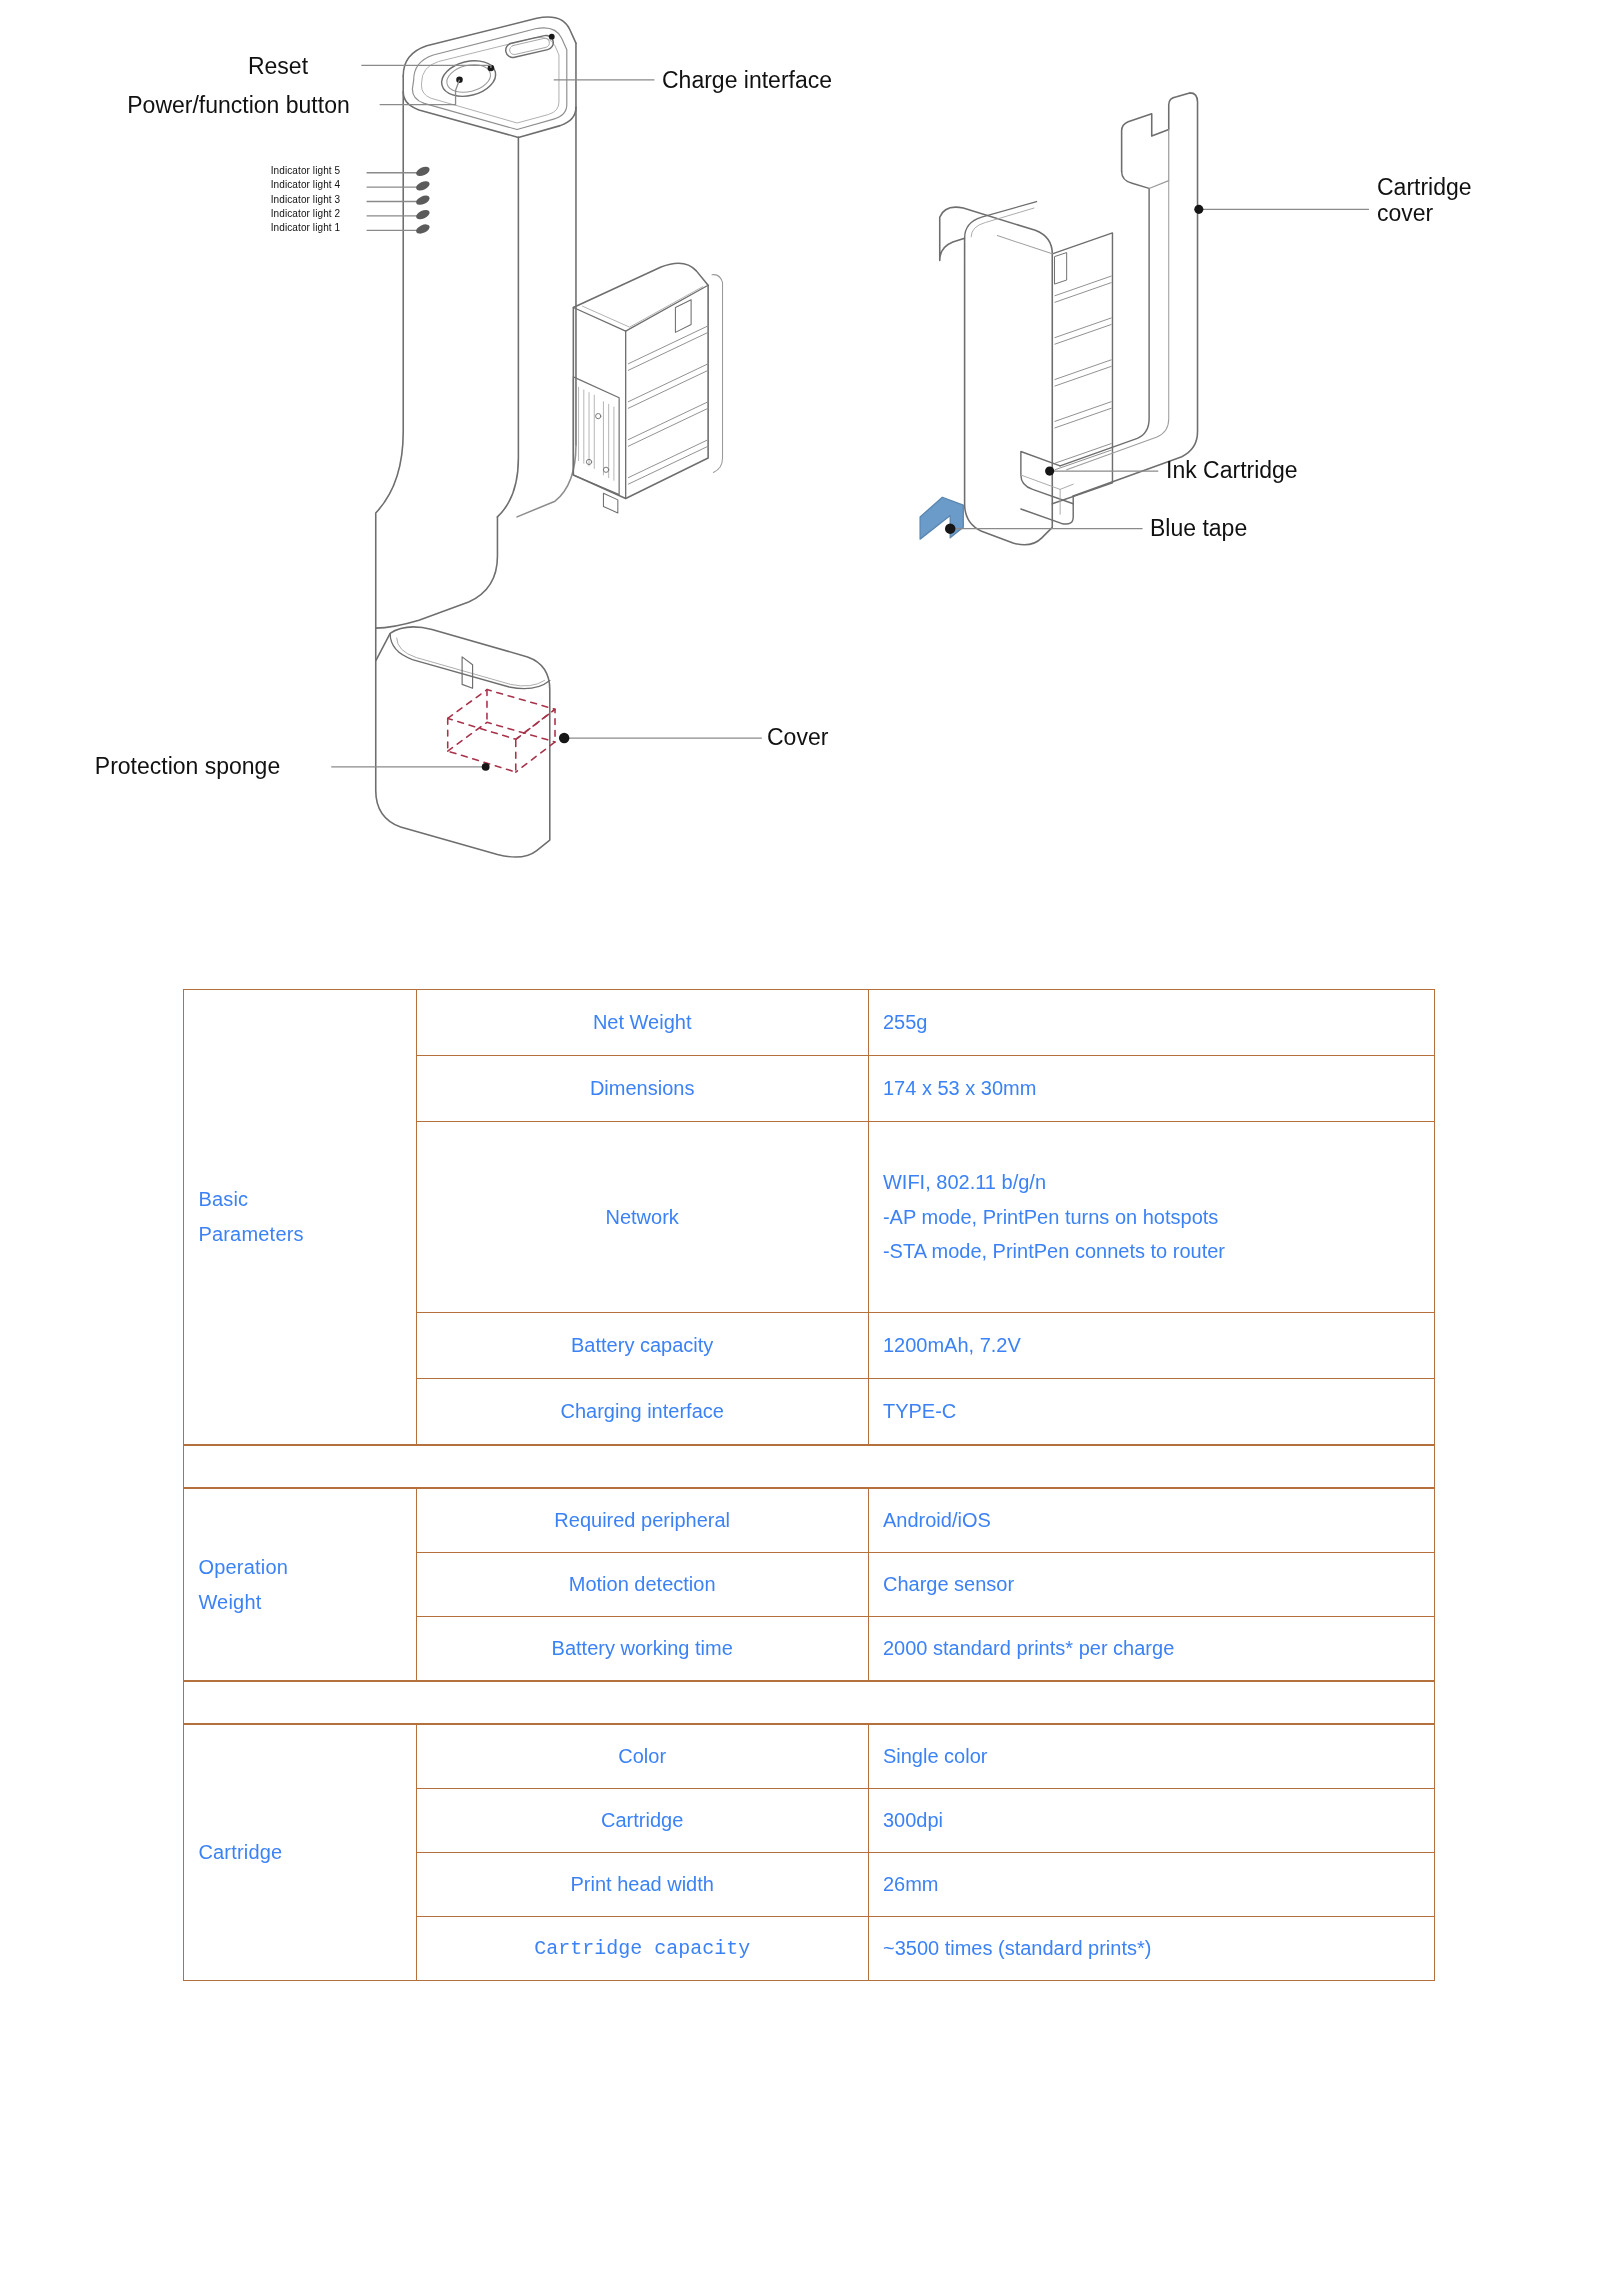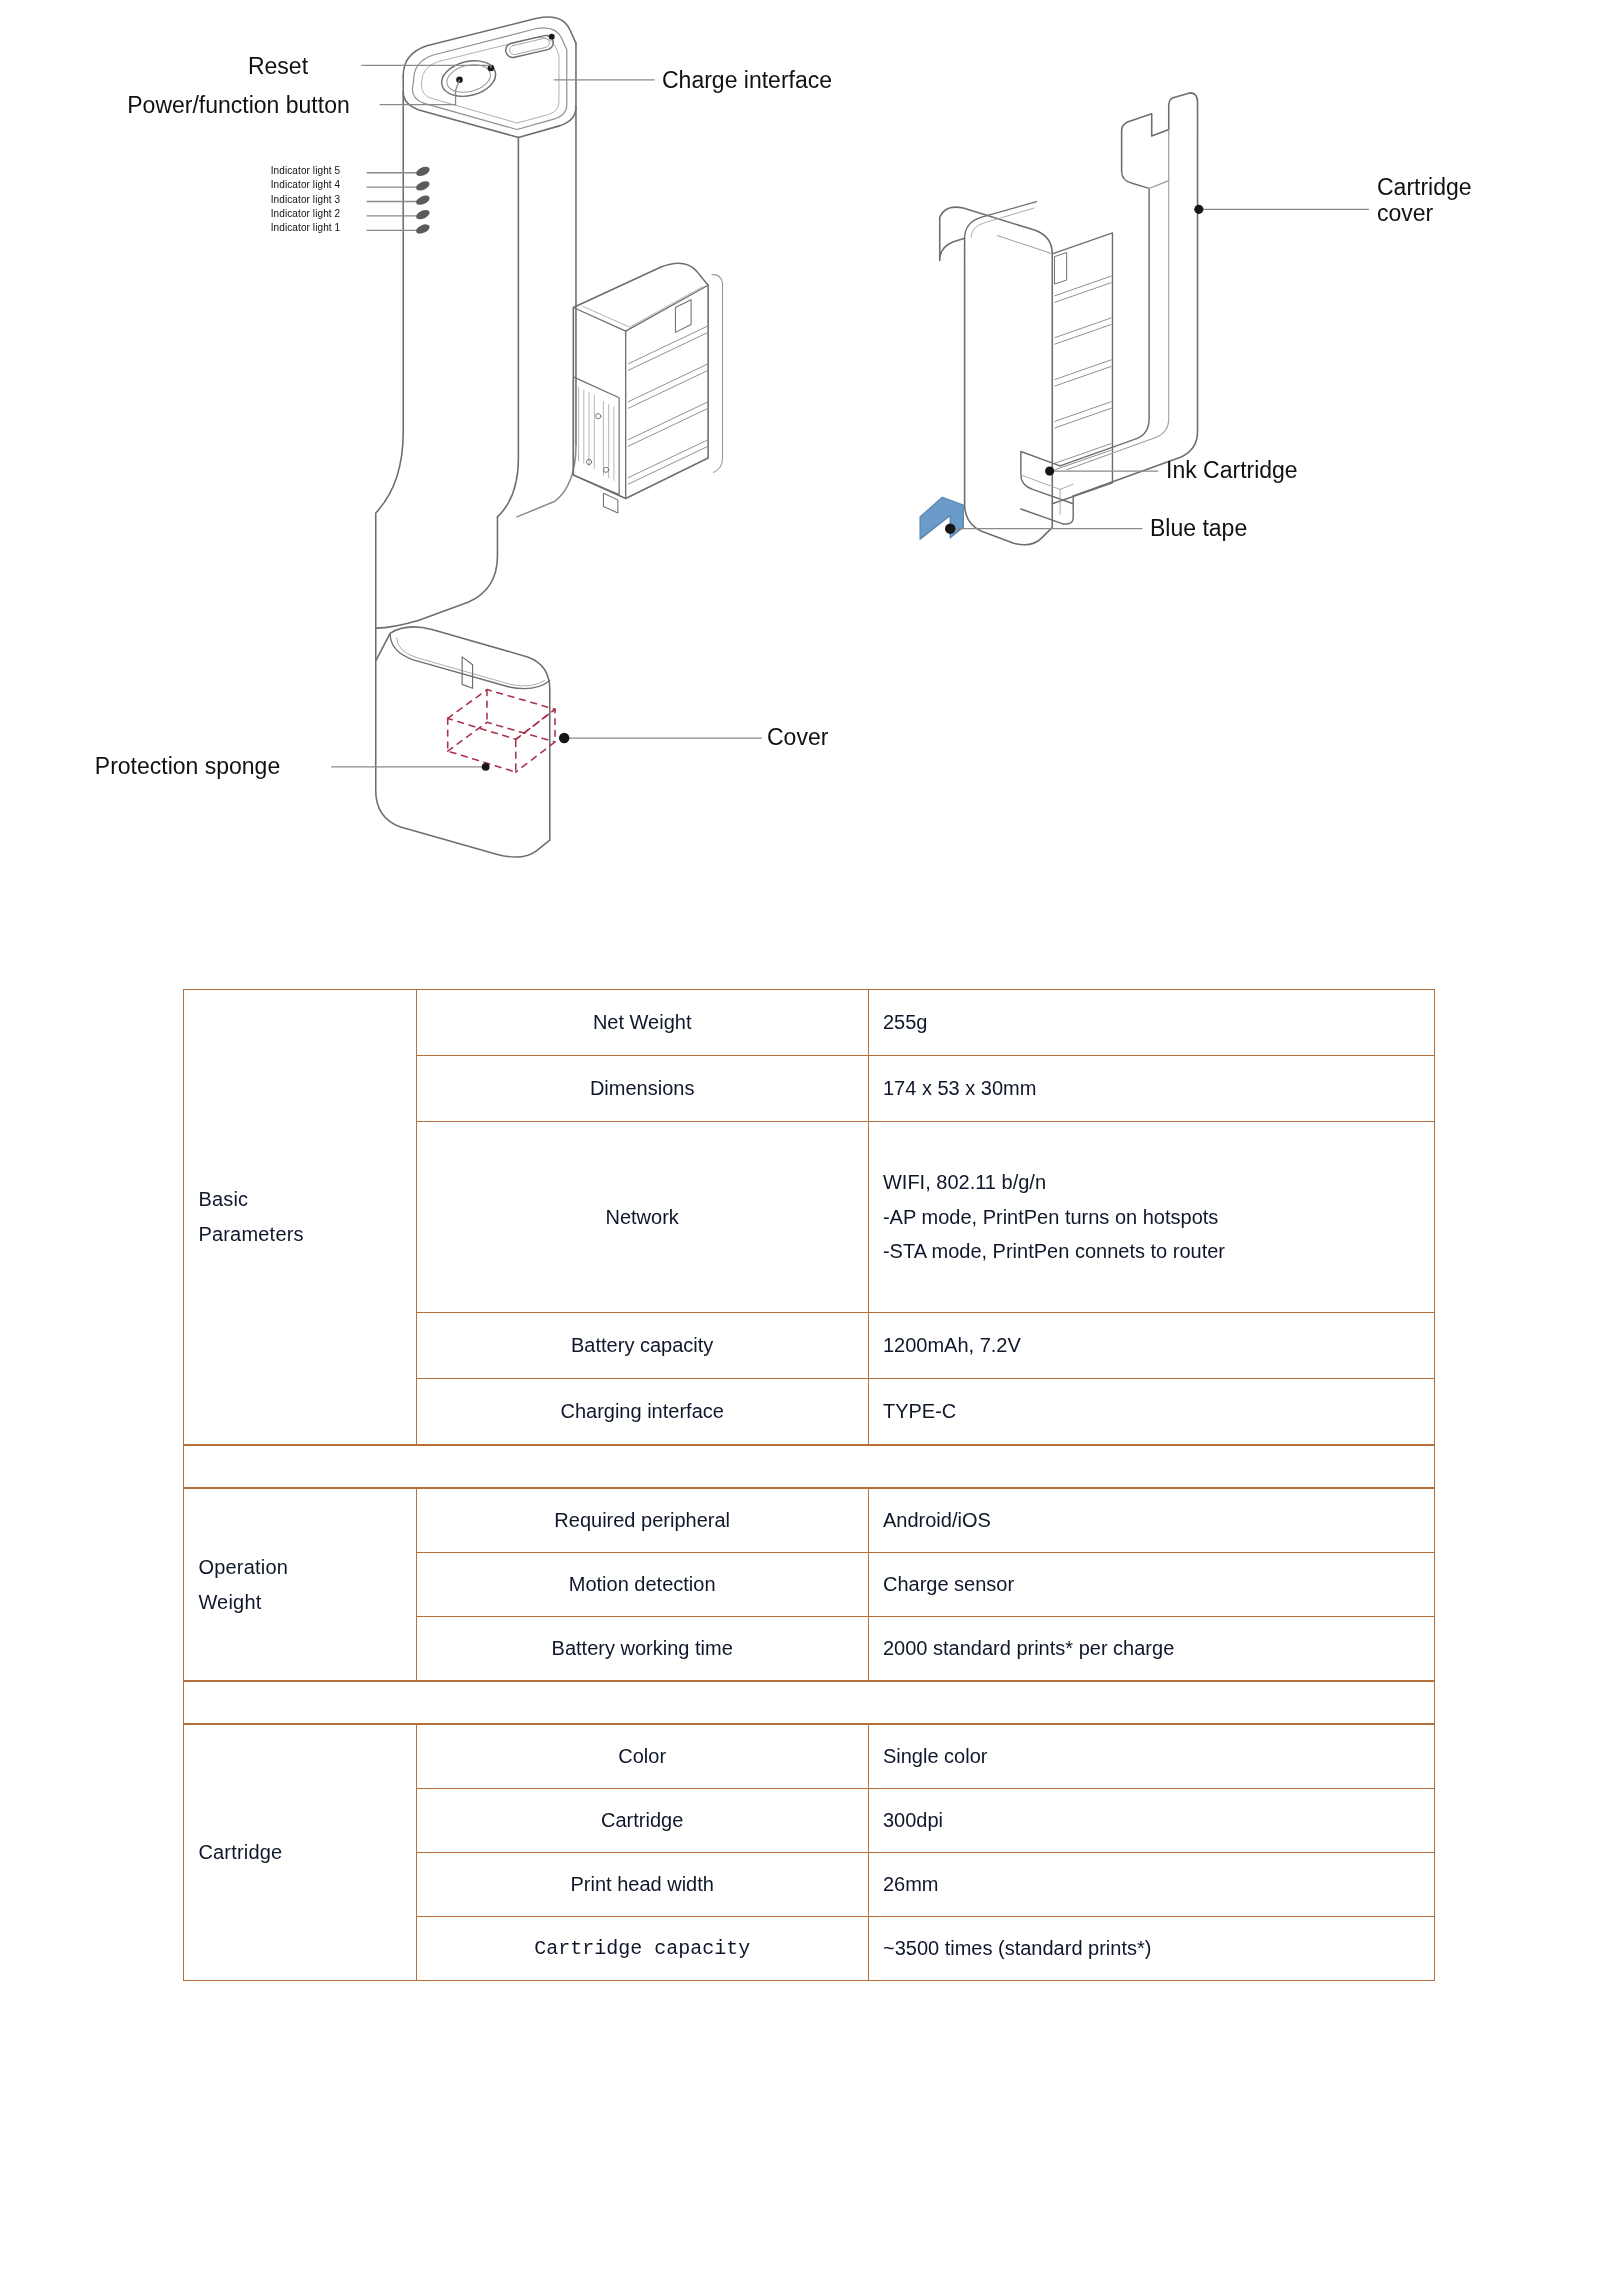--- a/index.html
+++ b/index.html
@@ -51,21 +51,21 @@
     width: 1252px;
   }
   table.spec {
     border-collapse: collapse;
     width: 1252px;
     table-layout: fixed;
   }
   table.spec td {
     border: 1.3px solid #b4703d;
     font-family: "Liberation Sans", sans-serif;
-    color: #0f172a;
+    color: #3b82f6;
     font-size: 20px;
     padding: 0 14.4px;
     background: #ffffff;
     vertical-align: middle;
   }
   td.group-cell {
     width: 203px;
     background: #fbeae5;
     font-size: 24px;
     text-align: left;

